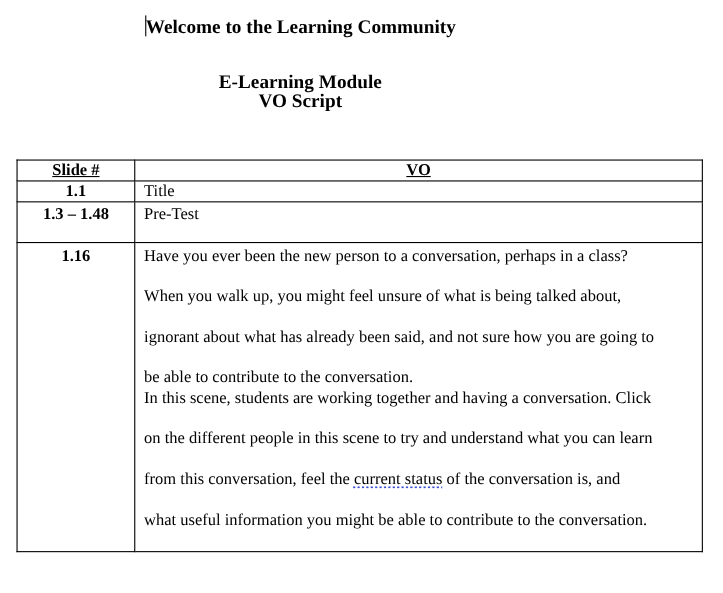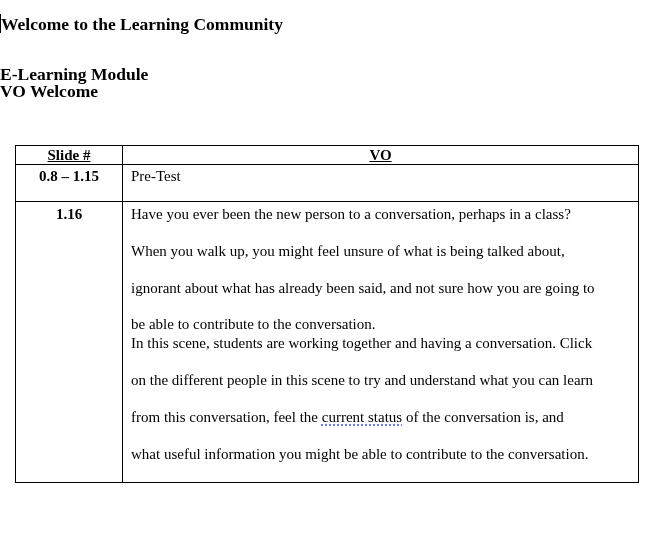--- a/index.html
+++ b/index.html
@@ -1,19 +1,19 @@
 <!DOCTYPE html>
 <html><head>
 <meta charset="utf-8">
 <style>
   html, body { margin:0; padding:0; background:#ffffff; }
   body { width:657px; height:539px; overflow:hidden; position:relative;
          font-family:"Liberation Serif", "DejaVu Serif", serif; color:#000; }
   .page { position:absolute; left:0; top:0; width:657px; height:539px; }
-  .heading { position:absolute; left:0; width:546px; text-align:left;
+  .heading { position:absolute; left:0; width:546px; text-align:center;
              font-weight:bold; font-size:17.5px; line-height:20px; }
   .h1 { top:14px; }
   .h2 { top:64px; }
   .h3 { top:81px; }
   .cursor { display:inline-block; width:1px; height:19px; background:#000;
             vertical-align:-3px; margin-right:0; }
   .tbl { position:absolute; left:15px; top:145px; border-collapse:collapse;
          table-layout:fixed; width:589px; }
   .tbl td, .tbl th { border:1.3px solid #000; padding:0; vertical-align:top;
                      font-size:15px; line-height:18px; }
@@ -34,34 +34,38 @@
   .vo-line { display:block; line-height:18px; margin-bottom:18.8px; white-space:nowrap; }
   .vo-line.tight { margin-bottom:0px; }
   .squiggle { text-decoration:underline dotted #3b4fd4; text-underline-offset:3px; }
 </style>
 </head>
 <body>
 
 <div class="page">
   <div class="heading h1"><span class="cursor"></span><span>Welcome to the Learning Community</span></div>
   <div class="heading h2"><span>E-Learning Module</span></div>
-  <div class="heading h3"><span>VO Welcome</span></div>
+  <div class="heading h3"><span>VO Script</span></div>
 
   <table class="tbl">
     <colgroup>
         <col class="col1">
         <col class="col2">
       </colgroup>
     <tbody>
         <tr class="hdr-row">
       <th><span>Slide #</span></th>
       <th><span>VO</span></th>
     </tr>
+    <tr class="r1">
+      <td class="num">1.1</td>
+      <td class="vo">Title</td>
+    </tr>
     <tr class="r3">
-      <td class="num">0.8 – 1.15</td>
+      <td class="num">1.3 – 1.48</td>
       <td class="vo">Pre-Test</td>
     </tr>
     <tr class="r4">
       <td class="num">1.16</td>
       <td class="vo">
         <span class="vo-line">Have you ever been the new person to a conversation, perhaps in a class?</span>
         <span class="vo-line">When you walk up, you might feel unsure of what is being talked about,</span>
         <span class="vo-line">ignorant about what has already been said, and not sure how you are going to</span>
         <span class="vo-line tight" style="margin-bottom:1px">be able to contribute to the conversation.</span>
         <span class="vo-line">In this scene, students are working together and having a conversation. Click</span>

